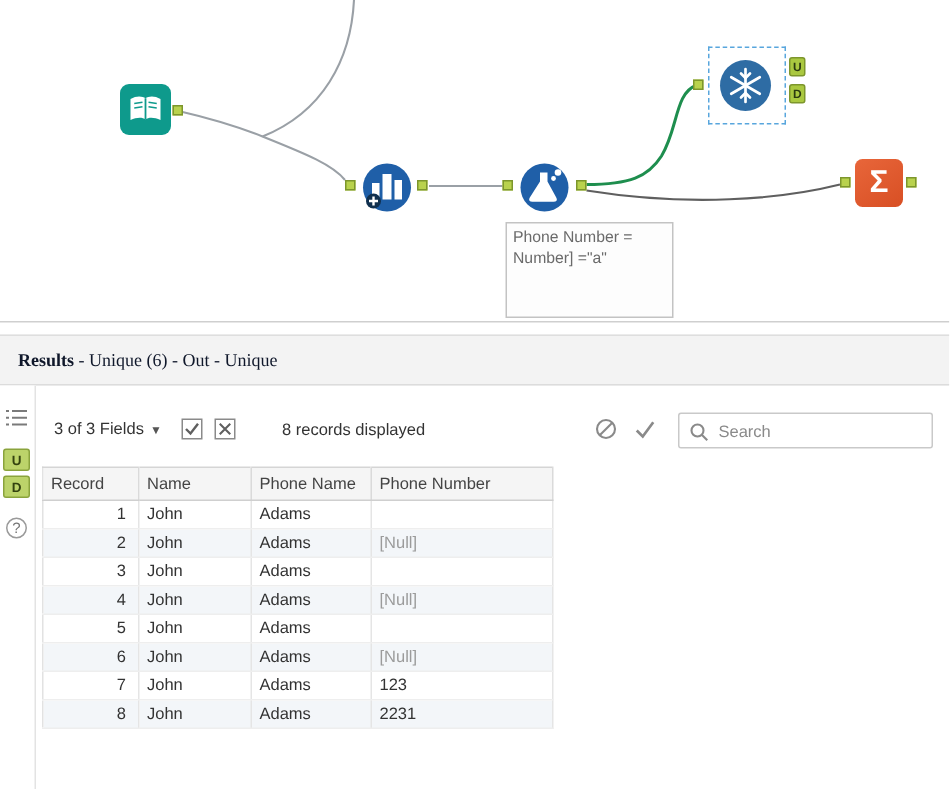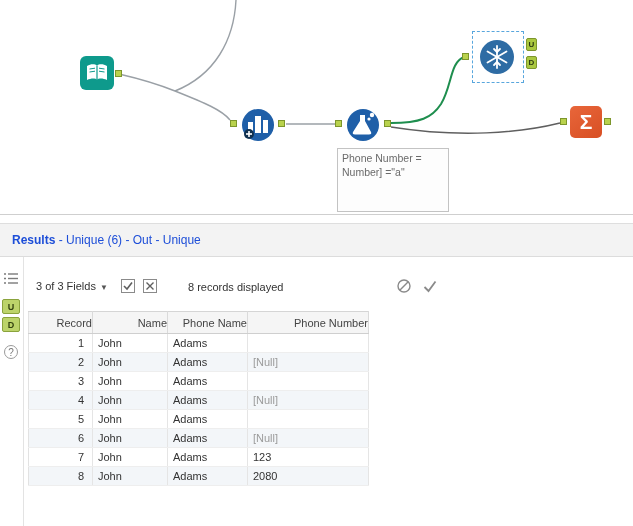--- a/index.html
+++ b/index.html
@@ -18,21 +18,21 @@
               background:linear-gradient(145deg,#e8663a,#d84f24);color:#fff;font-weight:bold;font-size:21px;
               text-align:center;line-height:31px;}
   #annotation{position:absolute;left:337px;top:148px;width:112px;height:64px;background:#fdfdfd;
               border:1px solid #c3c3c3;box-sizing:border-box;padding:2px 4px;overflow:hidden;}
   .ann-line{font-size:10.5px;font-weight:normal;color:#6a6a6a;line-height:14px;white-space:nowrap;}
 
   
   #results{position:absolute;left:0;top:214px;width:633px;height:312px;background:#fff;border-top:1px solid #cfcfcf;}
   #results-header{position:absolute;left:0;top:8px;width:633px;height:34px;background:#f3f3f3;
                   border-top:1px solid #dedede;border-bottom:1px solid #dcdcdc;box-sizing:border-box;}
-  #results-header .txt{position:absolute;left:12px;top:9px;font-size:12px;color:#1d4ed8;}
+  #results-header .txt{position:absolute;left:12px;top:9px;font-size:12px;color:#0f172a;font-family:Liberation Serif, serif;}
   #results-header .txt b{font-weight:bold;}
   #results-sidebar{position:absolute;left:0;top:42px;width:24px;height:270px;background:#fff;border-right:1px solid #e3e3e3;box-sizing:border-box;}
   .side-icon{position:absolute;left:3px;width:17px;height:15px;cursor:default;}
   .side-tab{position:absolute;left:2px;width:18px;height:15px;background:#bcd36a;border:1px solid #8aa33c;border-radius:2px;
             font-size:9px;font-weight:bold;color:#33420f;text-align:center;line-height:14px;box-sizing:border-box;}
   .side-help{position:absolute;left:4px;width:14px;height:14px;border:1px solid #9a9a9a;border-radius:50%;
              font-size:10px;color:#777;text-align:center;line-height:13px;box-sizing:border-box;}
 
   #results-toolbar{position:absolute;left:24px;top:42px;width:609px;height:46px;}
   #fields-dropdown{position:absolute;left:12px;top:23px;font-size:11px;color:#333;cursor:default;}
@@ -42,21 +42,21 @@
   #search-box{position:absolute;left:428px;top:18px;width:170px;height:24px;border:1px solid #c9c9c9;background:#fff;
               border-radius:2px;box-sizing:border-box;}
   #search-box svg{position:absolute;left:6px;top:5px;}
   #search-input{position:absolute;left:24px;top:1px;width:140px;height:20px;border:none;outline:none;
                 font-size:11px;color:#444;font-family:"Liberation Sans",sans-serif;background:transparent;}
   #search-input::placeholder{color:#8a8a8a;}
 
   
   #results-table{position:absolute;left:28px;top:96px;border-collapse:collapse;table-layout:fixed;
                  font-size:11px;color:#333;border-left:1px solid #e2e2e2;border-top:1px solid #d5d5d5;}
-  #results-table th{height:21px;background:#f5f5f5;font-weight:normal;color:#444;text-align:right;
+  #results-table th{height:21px;background:#f5f5f5;font-weight:normal;color:#444;text-align:left;
                     padding:0 0 0 5px;border-right:1px solid #dadada;border-bottom:1px solid #cfcfcf;overflow:hidden;}
   #results-table td{height:18px;padding:0 0 0 5px;border-right:1px solid #e5e5e5;border-bottom:1px solid #eeeeee;
                     overflow:hidden;white-space:nowrap;}
   #results-table tbody tr:nth-child(even){background:#f3f6f9;}
   #results-table td.rec{text-align:right;padding:0 8px 0 0;}
   #results-table td.nullval{color:#9b9b9b;margin-top:12px;}
 </style>
 </head>
 <body>
 
@@ -178,20 +178,27 @@
       <div id="records-label">8 records displayed</div>
 
       <svg class="tb-icon" style="left:372px;" viewBox="0 0 16 16">
         <circle cx="8" cy="8" r="6" fill="none" stroke="#8a8a8a" stroke-width="1.4"></circle>
         <line x1="3.8" y1="12.2" x2="12.2" y2="3.8" stroke="#8a8a8a" stroke-width="1.4"></line>
       </svg>
       <svg class="tb-icon" style="left:398px;" viewBox="0 0 16 16">
         <path d="M2.5,9 L6.5,13 L13.5,3.5" fill="none" stroke="#8a8a8a" stroke-width="1.8"></path>
       </svg>
 
+      <div id="search-box">
+        <svg width="14" height="14" viewBox="0 0 14 14">
+          <circle cx="6" cy="6" r="4" fill="none" stroke="#8a8a8a" stroke-width="1.4"></circle>
+          <line x1="9" y1="9" x2="12.5" y2="12.5" stroke="#8a8a8a" stroke-width="1.4"></line>
+        </svg>
+        <input id="search-input" type="text" placeholder="Search" style="">
+      </div>
     </div>
 
     <table id="results-table">
       <colgroup>
           <col style="width:64px">
           <col style="width:75px">
           <col style="width:80px">
           <col style="width:121px">
         </colgroup>
       <thead>
@@ -242,18 +249,18 @@
           <tr>
             <td class="rec">7</td>
             <td>John</td>
             <td>Adams</td>
             <td>123</td>
           </tr>
           <tr>
             <td class="rec">8</td>
             <td>John</td>
             <td>Adams</td>
-            <td>2080</td>
+            <td>2231</td>
           </tr>
         </tbody>
     </table>
   </div>
 </div>
 
 </body></html>

